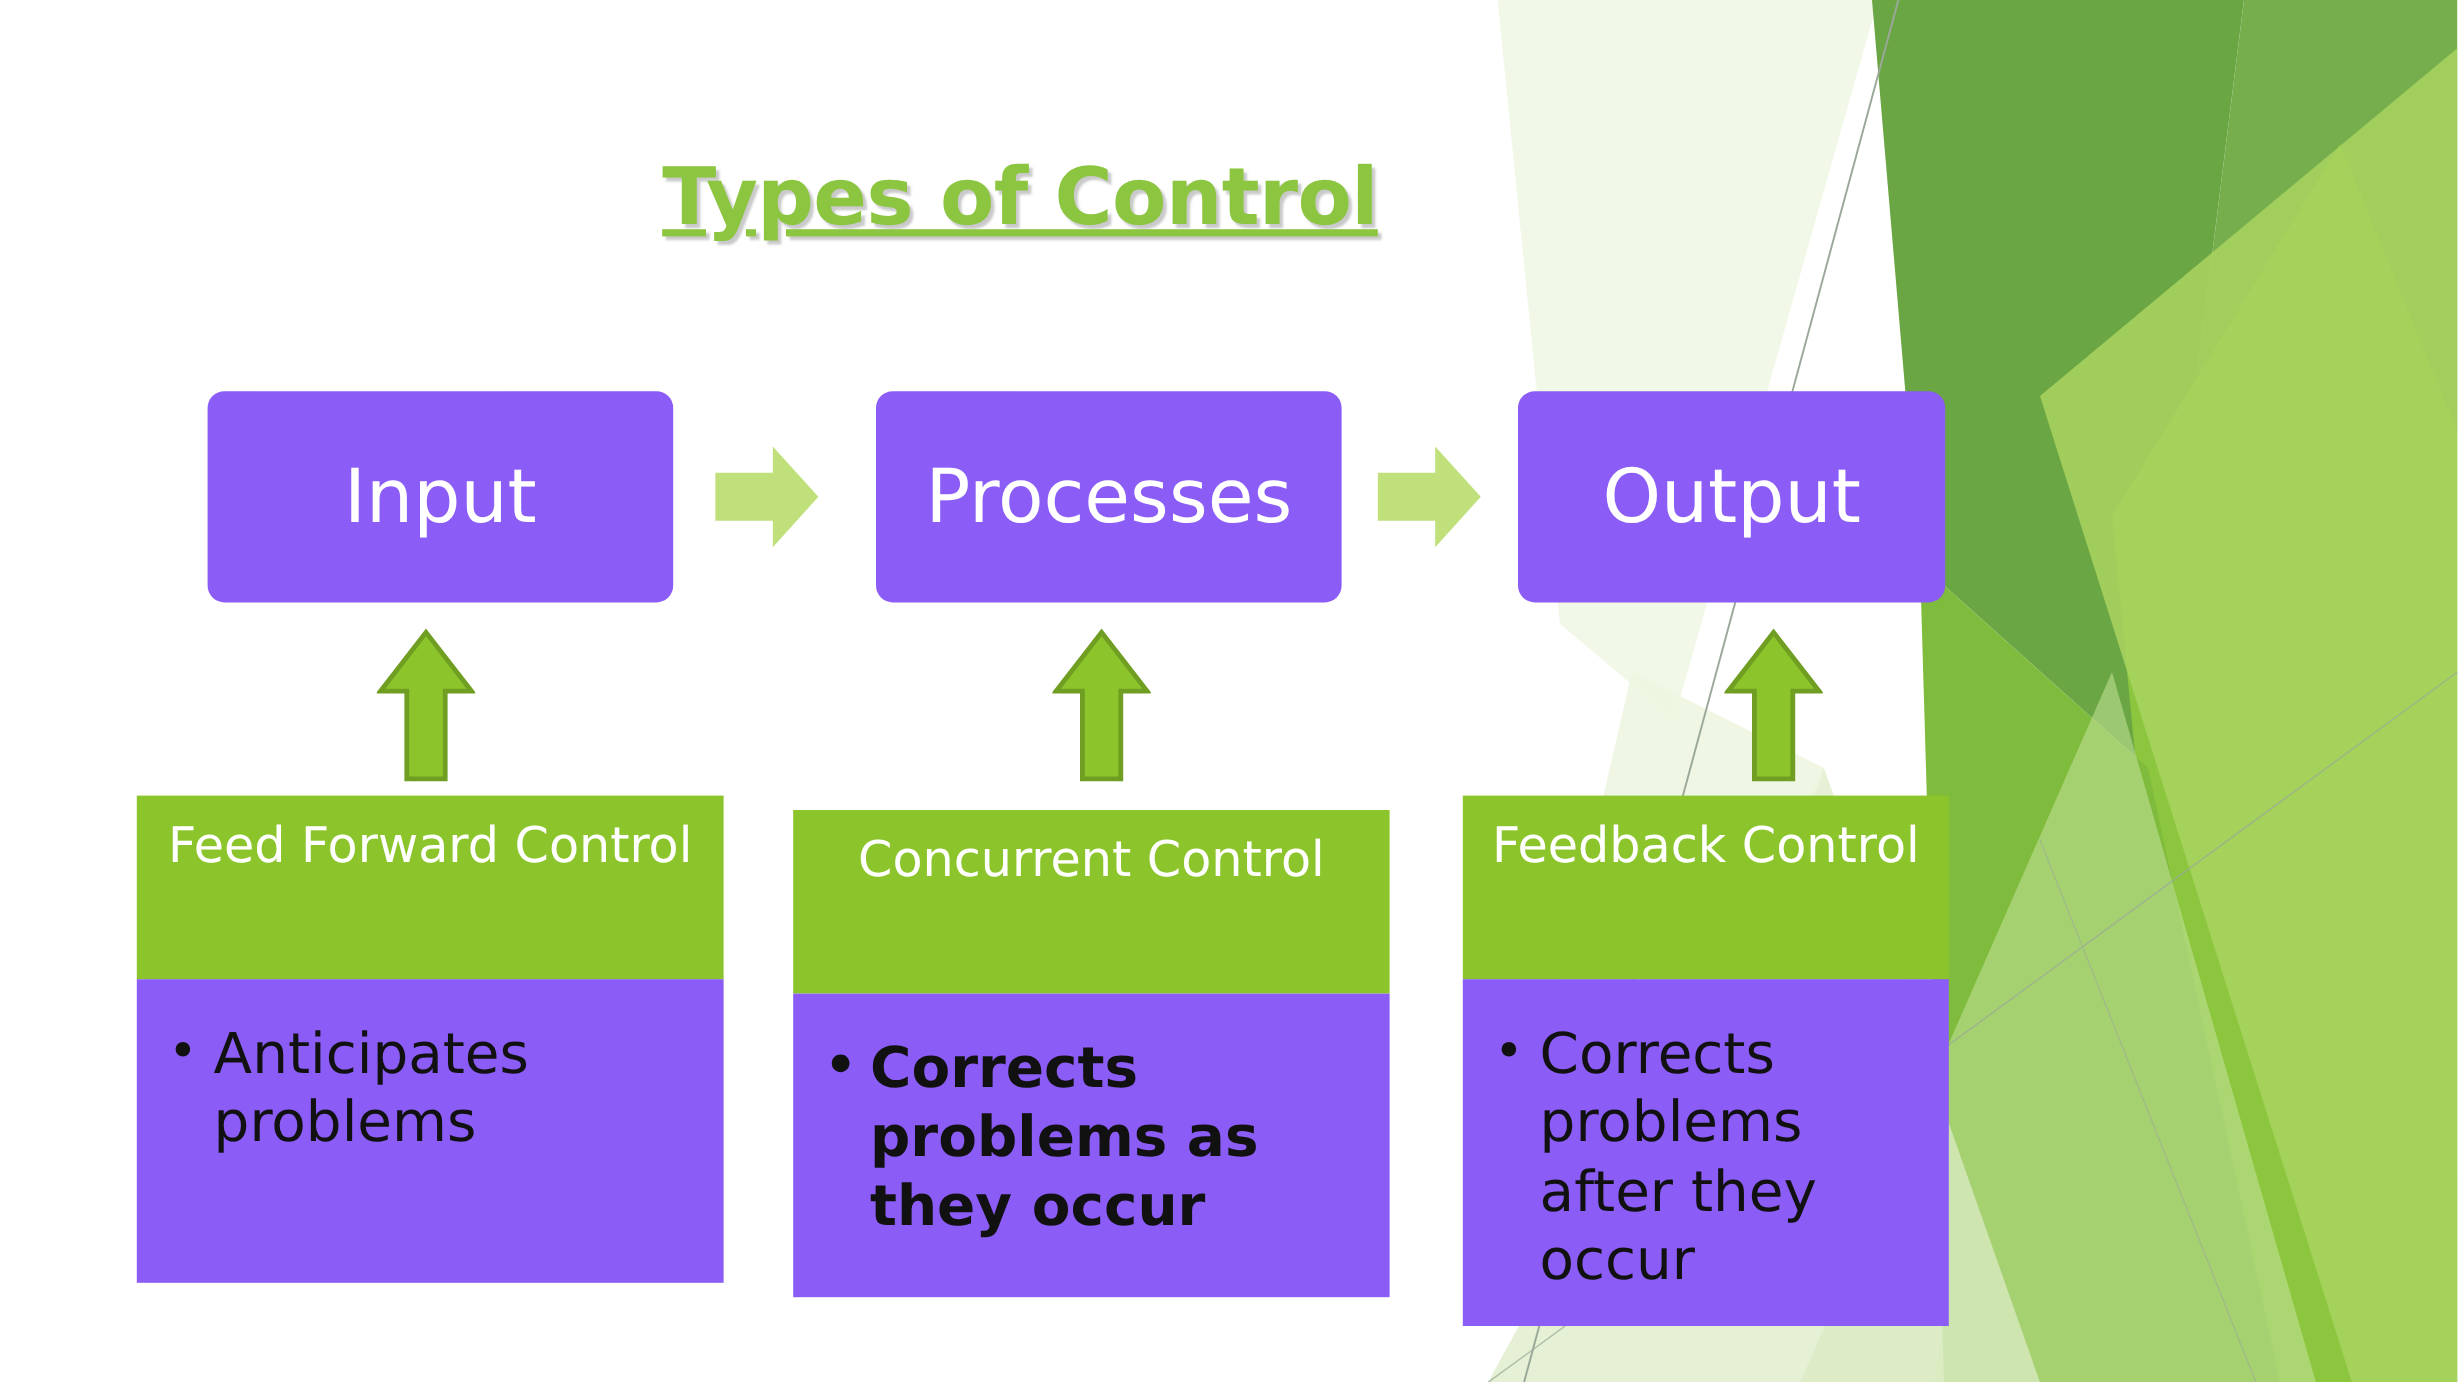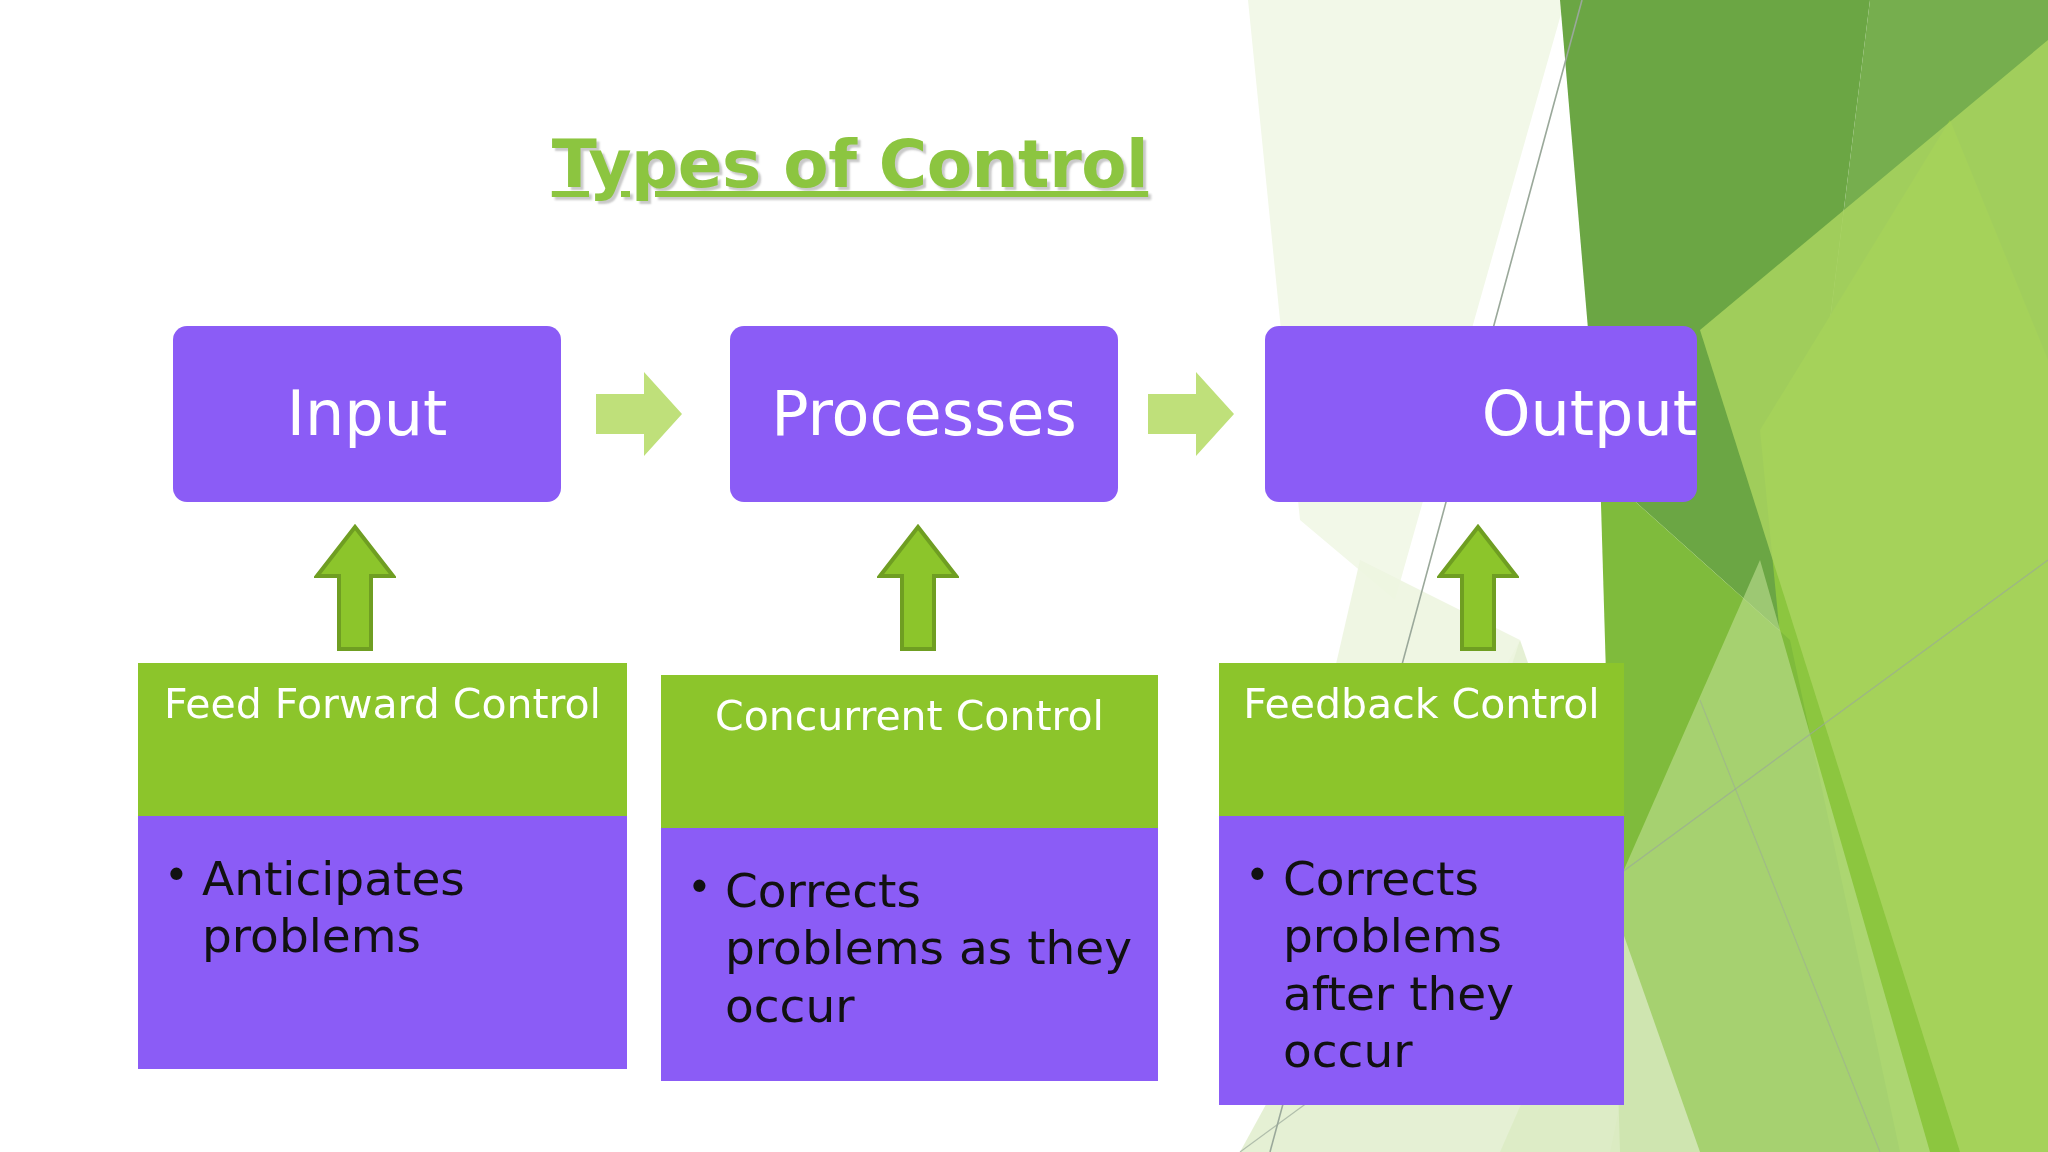--- a/index.html
+++ b/index.html
@@ -54,21 +54,21 @@
     align-items: center;
     justify-content: center;
     font-size: 62px;
     font-family: "DejaVu Sans", sans-serif;
     line-height: 1;
     top: 326px;
     height: 176px;
   }
   #flow-box-0 { left: 173px;  width: 388px; }
   #flow-box-1 { left: 718px;  width: 388px; margin-left: 12px; }
-  #flow-box-2 { left: 1265px; width: 432px; justify-content: flex-end; }
+  #flow-box-2 { left: 1265px; width: 356px; }
 
   .flow-arrow {
     position: absolute;
     top: 372px;
     width: 86px;
     height: 84px;
   }
   #flow-arrow-0 { left: 596px; }
   #flow-arrow-1 { left: 1148px; }
 
@@ -81,21 +81,21 @@
   }
   #up-arrow-0 { left: 314px; }
   #up-arrow-1 { left: 877px; }
   #up-arrow-2 { left: 1437px; }
 
   
   .card {
     position: absolute;
     top: 663px;
   }
-  #card-0 { left: 114px;  width: 489px; margin-left: 24px; }
+  #card-0 { left: 114px;  width: 489px; }
   #card-1 { left: 661px;  width: 497px; margin-top: 12px; }
   #card-2 { left: 1219px; width: 405px; }
 
   .card-header {
     background: #8CC52B;
     color: #ffffff;
     text-align: center;
     font-size: 41px;
     line-height: 1.16;
     padding: 18px 6px 20px 6px;
@@ -124,21 +124,21 @@
   }
   .card-bullets li::before {
     content: "\2022";
     position: absolute;
     left: 4px;
     top: -1px;
     font-size: 42px;
     line-height: 1.28;
   }
   #card-0 .card-body { min-height: 253px; }
-  #card-1 .card-body { min-height: 253px; }
+  #card-1 .card-body { min-height: 253px; font-weight: bold; }
   #card-2 .card-body { min-height: 253px; }
 </style>
 </head>
 <body>
 
 <div id="slide">
 
   <svg id="bg-decor" viewBox="0 0 2048 1152" preserveAspectRatio="none">
 
     <polygon points="1610,1152 1760,430 1900,1152" fill="#EAF4DA"></polygon>

